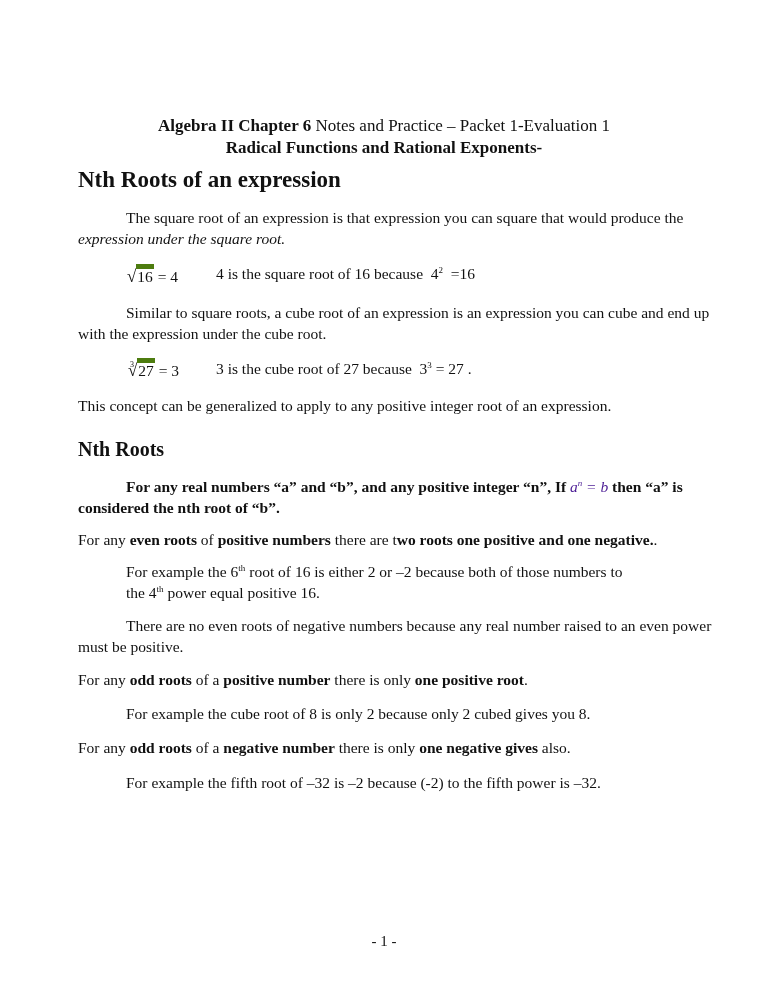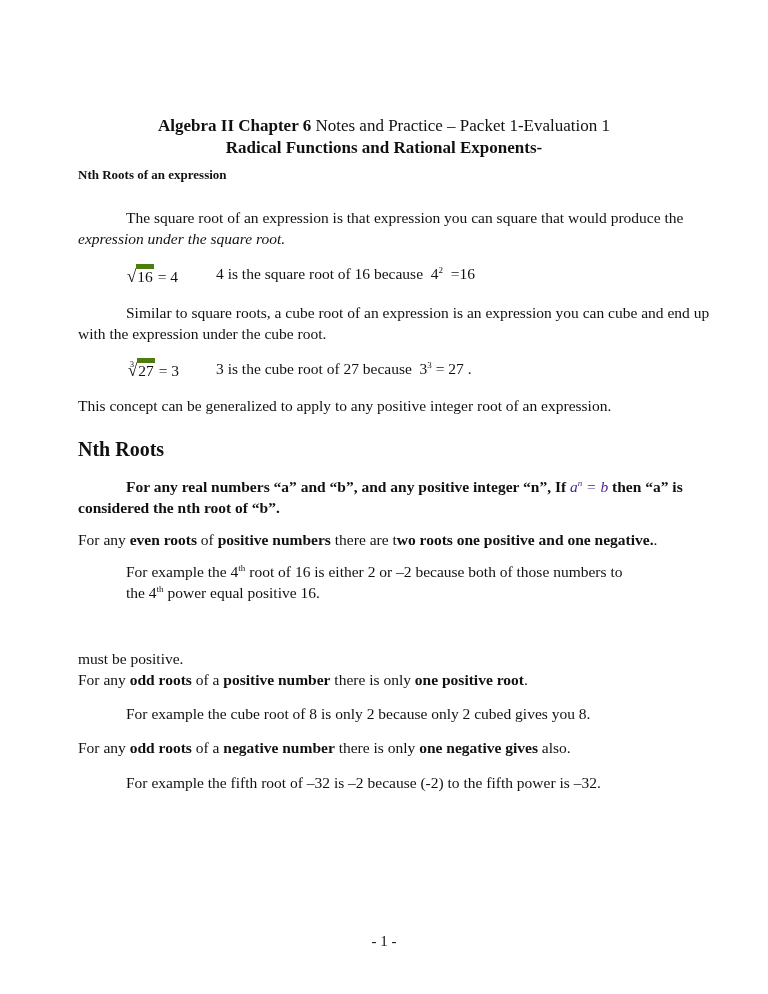--- a/index.html
+++ b/index.html
@@ -4,21 +4,21 @@
   <style>
     html, body { margin: 0; padding: 0; background: #ffffff; }
     body {
       width: 768px; height: 994px; position: relative; overflow: hidden;
       font-family: "Liberation Serif", serif; color: #111111; font-size: 15.5px;
     }
     .page { position: absolute; left: 0; top: 0; width: 768px; height: 994px; }
     .abs { position: absolute; white-space: nowrap; }
     .title { left: 0; width: 768px; text-align: center; font-size: 17px; }
     .b { font-weight: bold; }
-    .h1 { font-size: 13px; font-weight: bold; }
+    .h1 { font-size: 23px; font-weight: bold; }
     .h2 { font-size: 20px; font-weight: bold; }
     .math { font-family: "Liberation Serif", serif; }
     .mi { font-style: italic; color: #4c1d95; }
     sup { font-size: 9px; vertical-align: 6px; line-height: 0; }
     .sqrt { display: inline-block; position: relative; }
     .radical { display: inline-block; font-size: 17px; }
     .radicand { border-top: 5px solid #4d7c0f; padding: 0 1px; display: inline-block; line-height: 16px; }
     .idx { font-size: 8px; position: relative; top: -9px; left: 2px; margin-right: -4px; }
     .footer { left: 0; width: 768px; text-align: center; font-size: 15px; top: 933px; }
   </style>
@@ -63,27 +63,28 @@
     <span class="mi" style="font-weight:normal;"><span>a</span><sup>n</sup><span> = b</span></span>
     <span>then “a” is</span>
   </div>
   <div class="abs b" style="left:78px; top:499px;">considered the nth root of “b”.</div>
 
   <div class="abs" style="left:78px; top:531px;">
     <span>For any </span><span class="b">even roots</span><span> of  </span><span class="b">positive numbers</span><span> there are t</span><span class="b">wo roots one positive and one negative.</span><span>.</span>
   </div>
 
   <div class="abs" style="left:126px; top:563px;">
-    <span>For example the 4</span><sup>th</sup><span> root of 16 is either 2 or –2 because both of those numbers to</span>
+    <span>For example the 6</span><sup>th</sup><span> root of 16 is either 2 or –2 because both of those numbers to</span>
   </div>
   <div class="abs" style="left:126px; top:584px;">
     <span>the 4</span><sup>th</sup><span> power equal positive 16.</span>
   </div>
 
-  <div class="abs" style="left:78px; top:638px;margin-top:12px;">must be positive.</div>
+  <div class="abs" style="left:126px; top:617px;">There are no even roots of negative numbers because any real number raised to an even power</div>
+  <div class="abs" style="left:78px; top:638px;">must be positive.</div>
 
   <div class="abs" style="left:78px; top:671px;">
     <span>For any </span><span class="b">odd roots</span><span> of a </span><span class="b">positive number</span><span> there is only </span><span class="b">one positive root</span><span>.</span>
   </div>
 
   <div class="abs" style="left:126px; top:705px;">For example the cube root of 8 is only 2 because only 2 cubed gives you 8.</div>
 
   <div class="abs" style="left:78px; top:739px;">
     <span>For any </span><span class="b">odd roots</span><span> of a </span><span class="b">negative number</span><span> there is only </span><span class="b">one negative gives</span><span> also.</span>
   </div>

